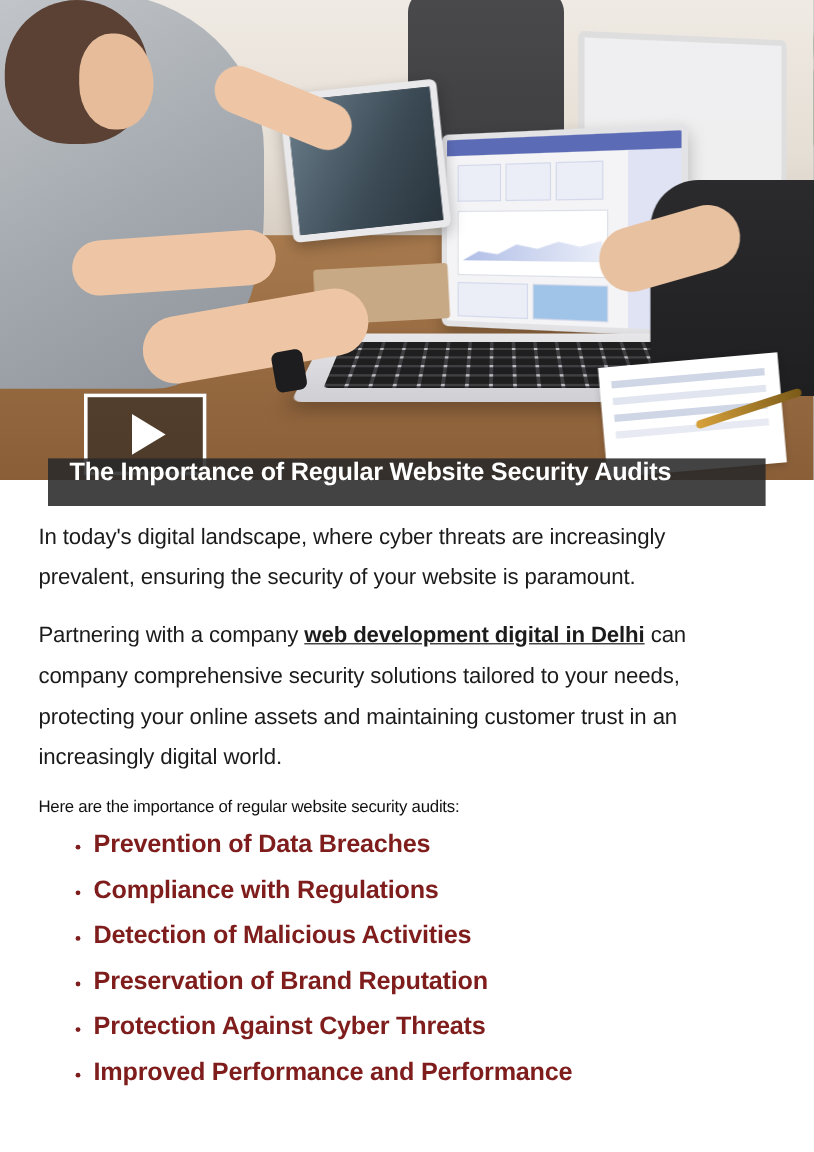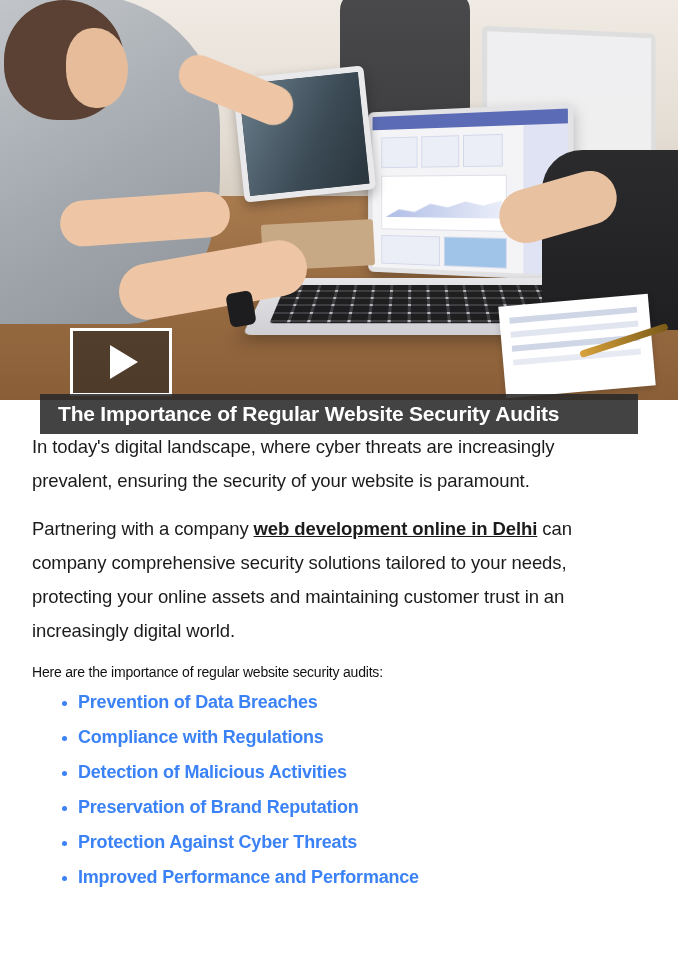--- a/index.html
+++ b/index.html
@@ -263,24 +263,23 @@
 
   
   .title-bar {
     position: absolute;
     left: 40px;
     top: 382px;
     width: 598px;
     height: 40px;
     background: rgba(41,41,41,0.88);
     display: flex;
-    align-items: center;
+    align-items: flex-start;
     padding: 0 18px;
     box-sizing: border-box;
-    margin-top: 12px;
   }
   .title-bar h1 {
     margin: 0;
     font-size: 21px;
     font-weight: bold;
     color: #ffffff;
     letter-spacing: -0.2px;
     white-space: nowrap;
   }
 
@@ -311,23 +310,23 @@
     color: #111111;
     margin: 16px 0 12px 0;
     letter-spacing: -0.2px;
   }
   ul.benefits {
     margin: 0;
     padding-left: 46px;
     list-style: disc;
   }
   ul.benefits li {
-    font-size: 18px;
+    font-size: 21px;
     font-weight: bold;
-    color: #3b82f6;
+    color: #7f1d1d;
     margin-bottom: 14px;
     letter-spacing: -0.2px;
   }
   ul.benefits li::marker {
     font-size: 15px;
   }
 </style>
 </head>
 <body>
 
@@ -382,21 +381,21 @@
   <h1>The Importance of Regular Website Security Audits</h1>
 </div>
 
 <div class="article">
 
   <p class="para">
     <span>In today's digital landscape, where cyber threats are increasingly prevalent, ensuring the security of your website is paramount.</span>
   </p>
 
   <p class="para">
-    <span>Partnering with a company </span><a href="#">web development online in Delhi</a><span> can company comprehensive security solutions tailored to your needs, protecting your online assets and maintaining customer trust in an increasingly digital world.</span>
+    <span>Partnering with a company </span><a href="#">web development digital in Delhi</a><span> can company comprehensive security solutions tailored to your needs, protecting your online assets and maintaining customer trust in an increasingly digital world.</span>
   </p>
 
   <p class="lead-in">Here are the importance of regular website security audits:</p>
 
   <ul class="benefits">
     <li>Prevention of Data Breaches</li>
     <li>Compliance with Regulations</li>
     <li>Detection of Malicious Activities</li>
     <li>Preservation of Brand Reputation</li>
     <li>Protection Against Cyber Threats</li>

